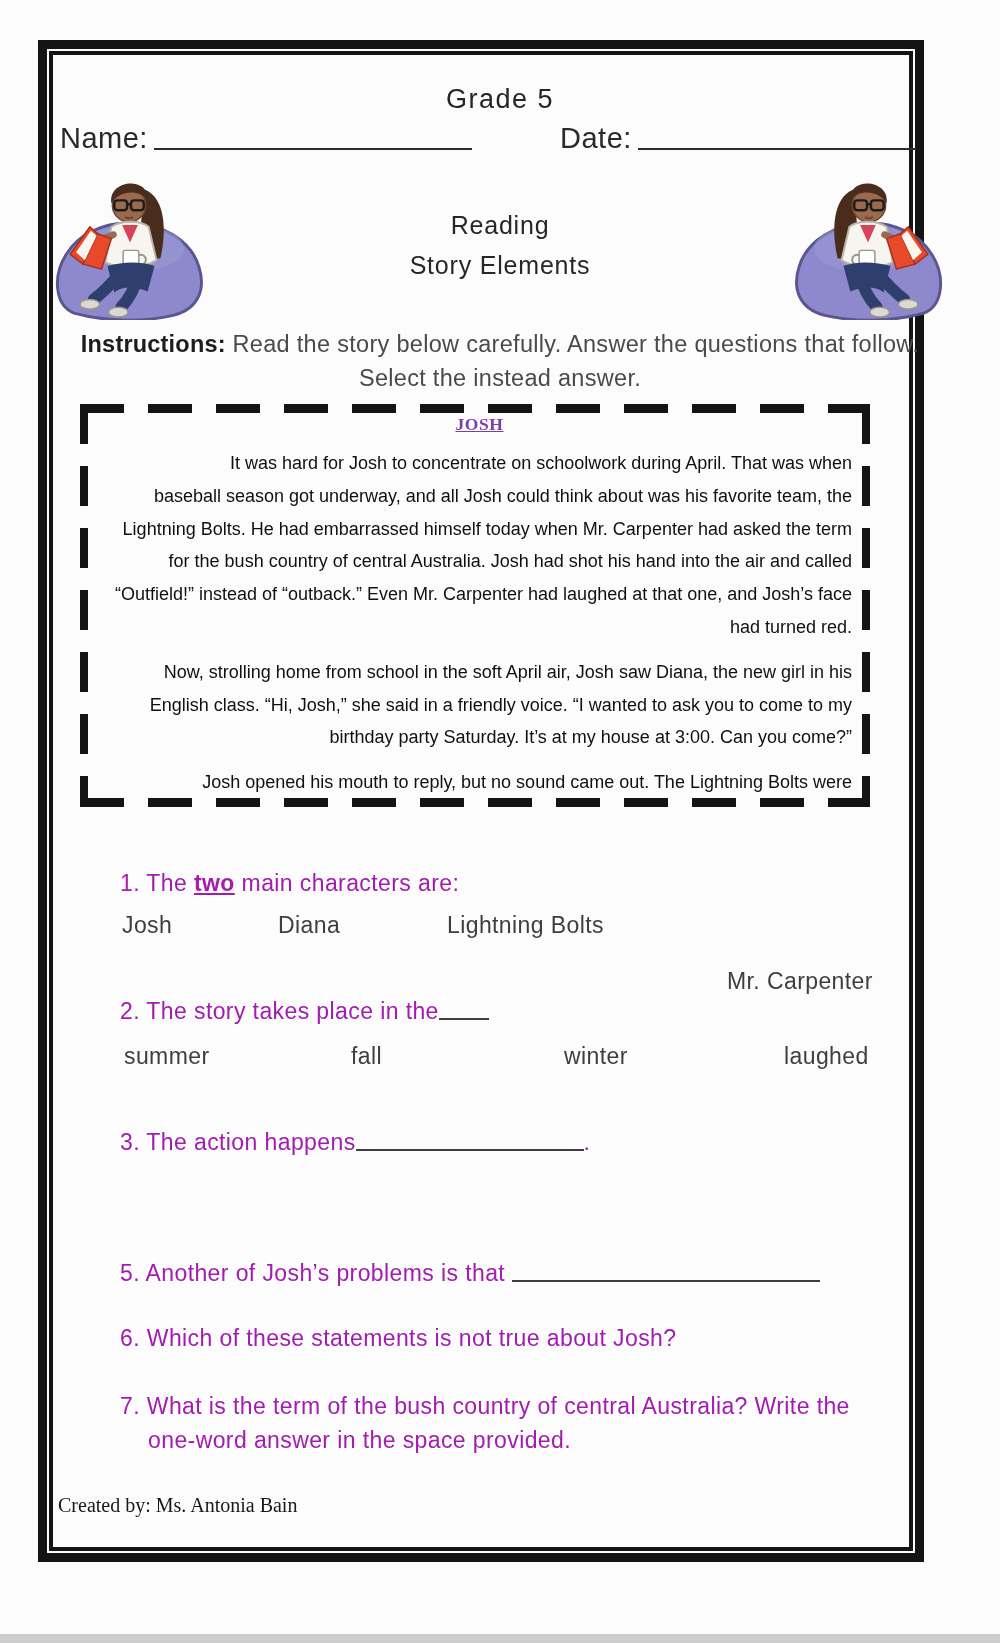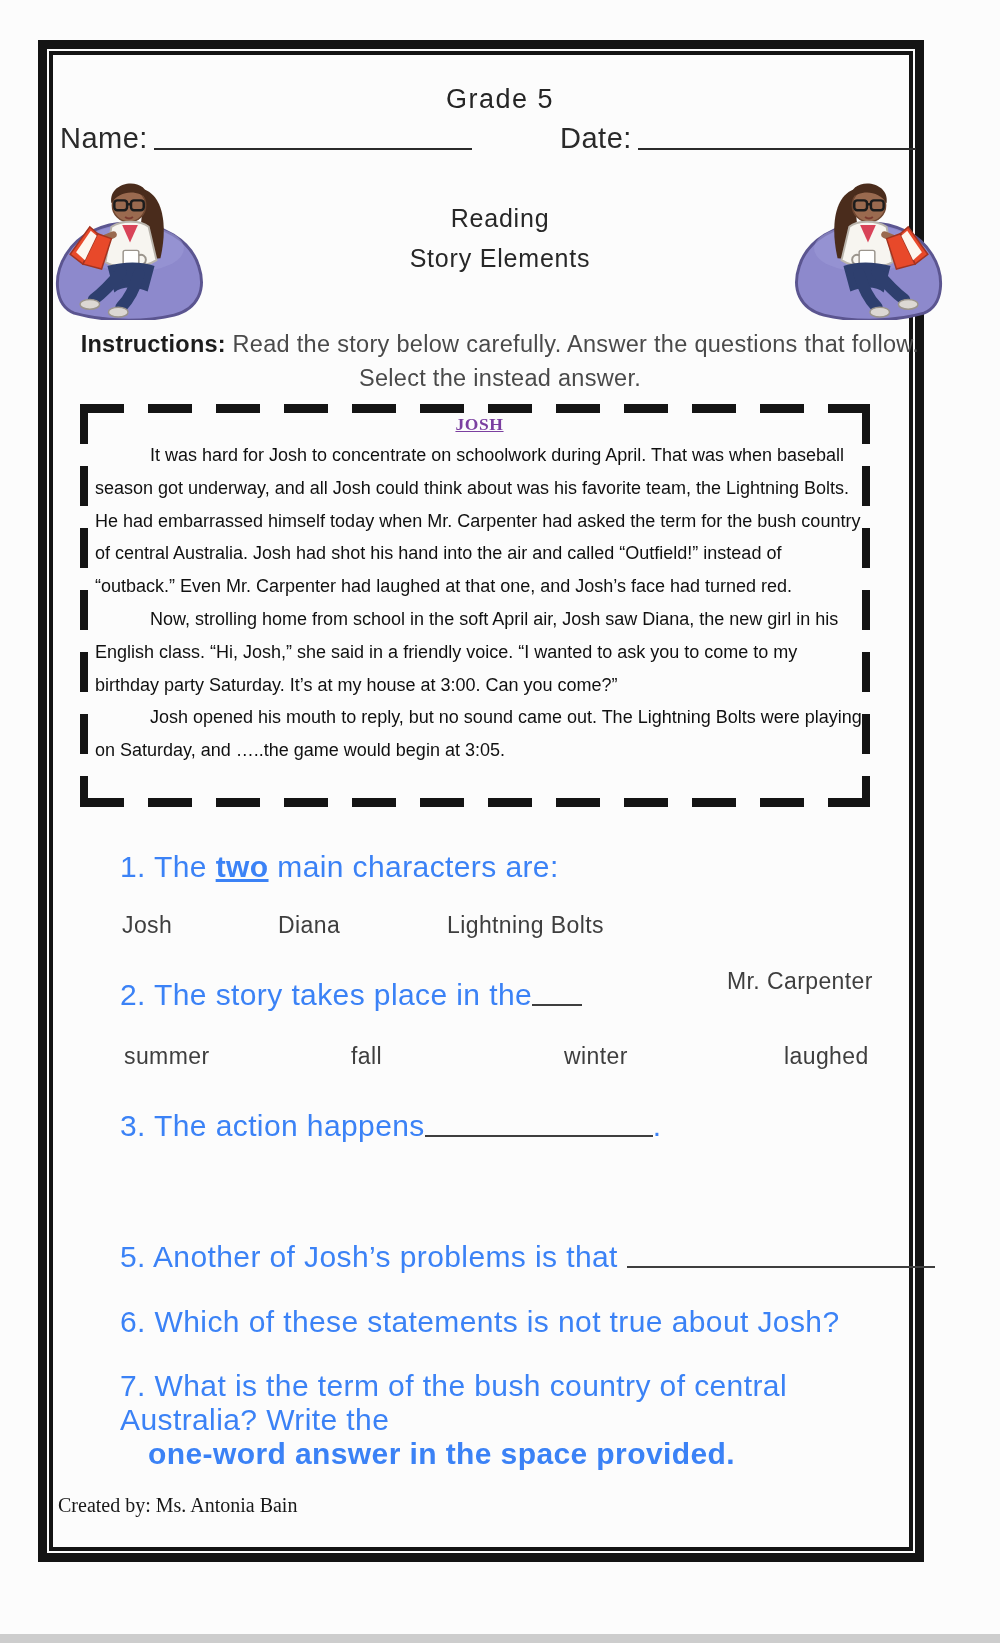--- a/index.html
+++ b/index.html
@@ -23,21 +23,21 @@
   .field.name { left:60px; } .field.date { left:560px; }
   .blank {
     display:inline-block; border-bottom:2.5px solid #2b2b2b;
     height:20px; vertical-align:-2px; margin-left:6px;
   }
   .clipart { position:absolute; width:158px; height:152px; }
   .clip-left  { left:52px;  top:168px; }
   .clip-right { left:788px; top:168px; transform:scaleX(-1); }
 
   .doc-title { position:absolute; left:0; width:100%; text-align:center;
-    font-size:25px; letter-spacing:0.8px; color:#272727; }
+    font-size:25px; letter-spacing:0.8px; color:#272727;margin-top:7px; }
   .doc-title.l1 { top:204px; } .doc-title.l2 { top:244px; }
 
   .instructions {
     position:absolute; top:327px; left:60px; width:880px; text-align:center;
     font-size:23.5px; line-height:34px; color:#4a4a4a; letter-spacing:0.3px;
   }
   .instructions b { color:#1c1c1c; letter-spacing:0.2px; }
 
   
   .story-box { position:absolute; left:80px; top:404px; width:790px; height:403px; }
@@ -51,30 +51,30 @@
   .dash.right  { top:0; bottom:0; right:0; width:8px;
     background:repeating-linear-gradient(180deg,#141414 0 40px,transparent 40px 62px); }
 
   .story-content { position:absolute; left:15px; right:6px; top:10px; bottom:9px; overflow:hidden; }
   .story-title {
     text-align:center; font-family:"Liberation Serif", serif; font-weight:bold;
     font-size:17.5px; letter-spacing:0.6px; color:#7b3fa0;
     text-decoration:underline; margin:0 0 4px 0;
   }
   .story-content p {
-    margin:0; text-indent:55px; font-size:18px; line-height:32.8px; color:#101010;
-  }
-
-  .q { position:absolute; left:120px; font-size:30px; letter-spacing:0.4px; color:#3b82f6; }
+    margin:12px; text-indent:55px; font-size:18px; line-height:32.8px; color:#101010;text-align:right;
+  }
+
+  .q { position:absolute; left:120px; font-size:23px; letter-spacing:0.4px; color:#a21caf;margin-top:20px; }
   .q .emph { font-weight:bold; text-decoration:underline; }
   .q-blank { display:inline-block; border-bottom:2px solid #3e3e3e; height:18px; vertical-align:-1px; }
   .opt { position:absolute; font-size:23px; letter-spacing:0.4px; color:#3e3e3e; }
   .q7 { width:790px; line-height:34px; }
   .q7 .line { display:block; }
-  .q7 .line.second { padding-left:28px;font-weight:bold; }
+  .q7 .line.second { padding-left:28px; }
 
   .footer {
     position:absolute; left:58px; top:1494px;
     font-family:"Liberation Serif", serif; font-size:20px; color:#181818;
   }
   .scan-edge { position:absolute; left:0; right:0; bottom:0; height:9px; background:#cdcdcd; }
 </style>
 </head>
 <body>
 

